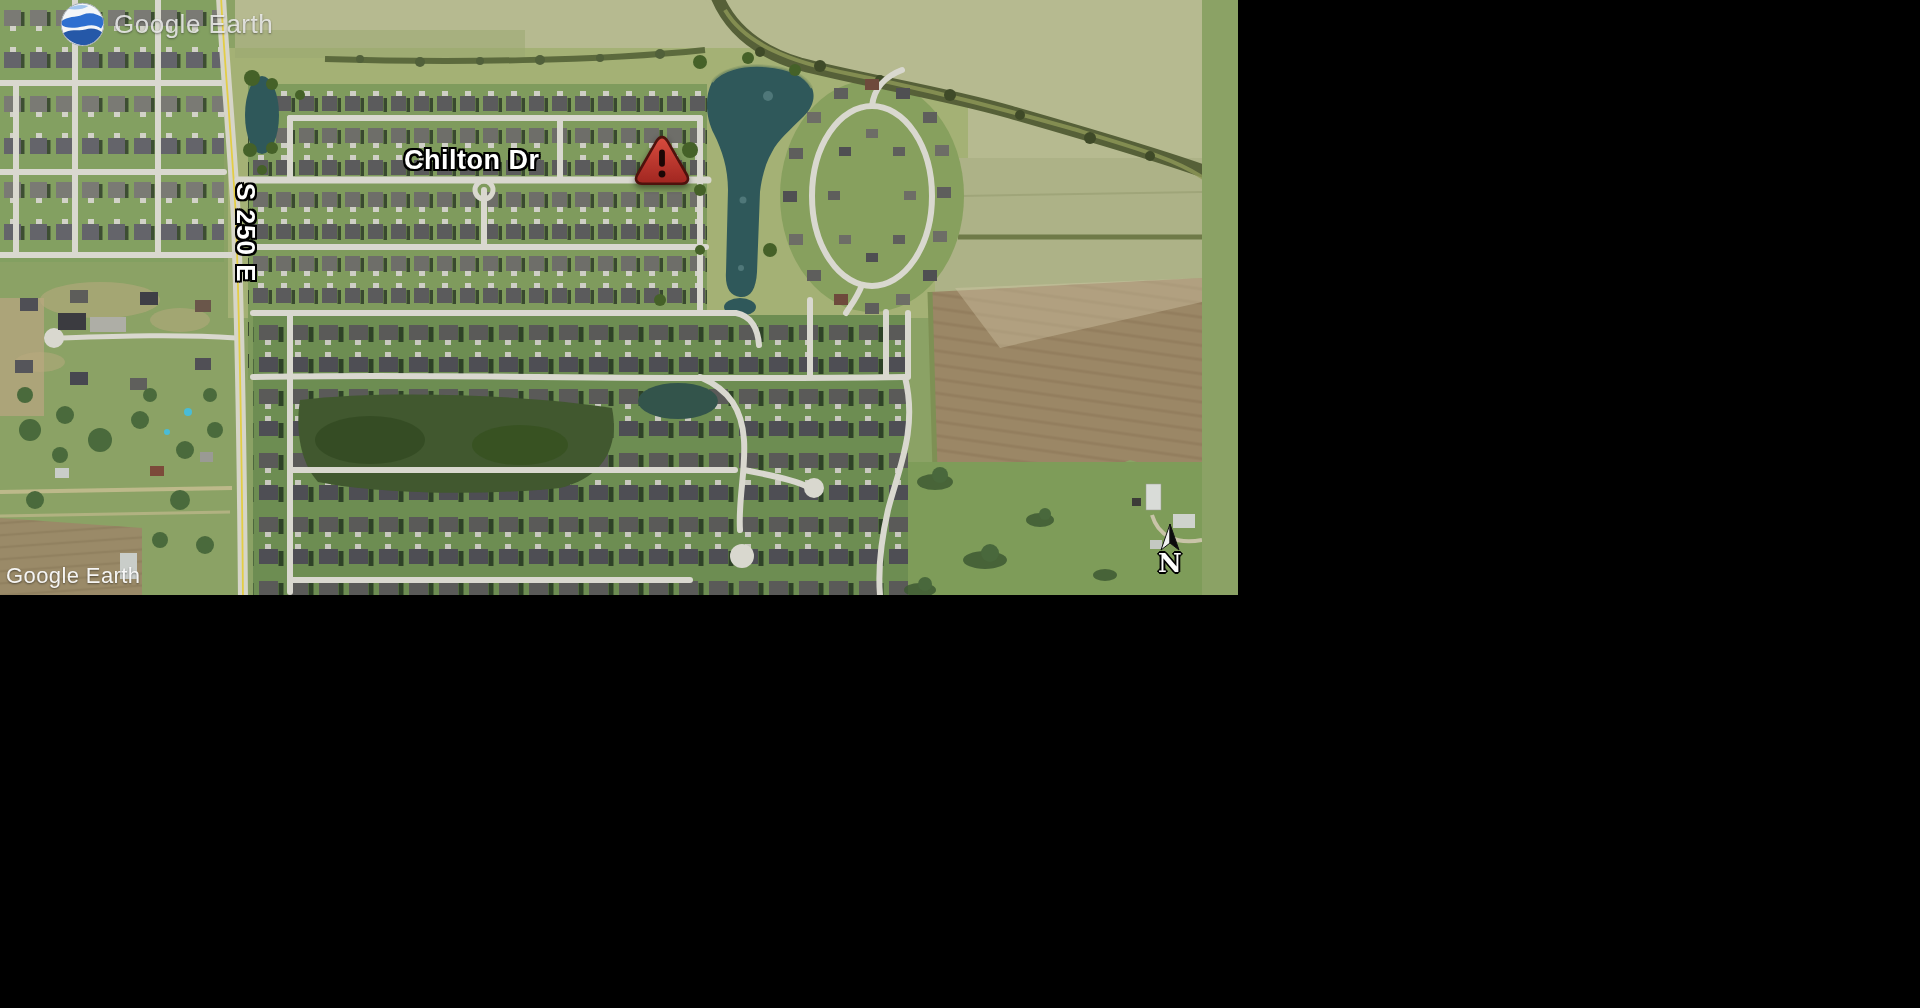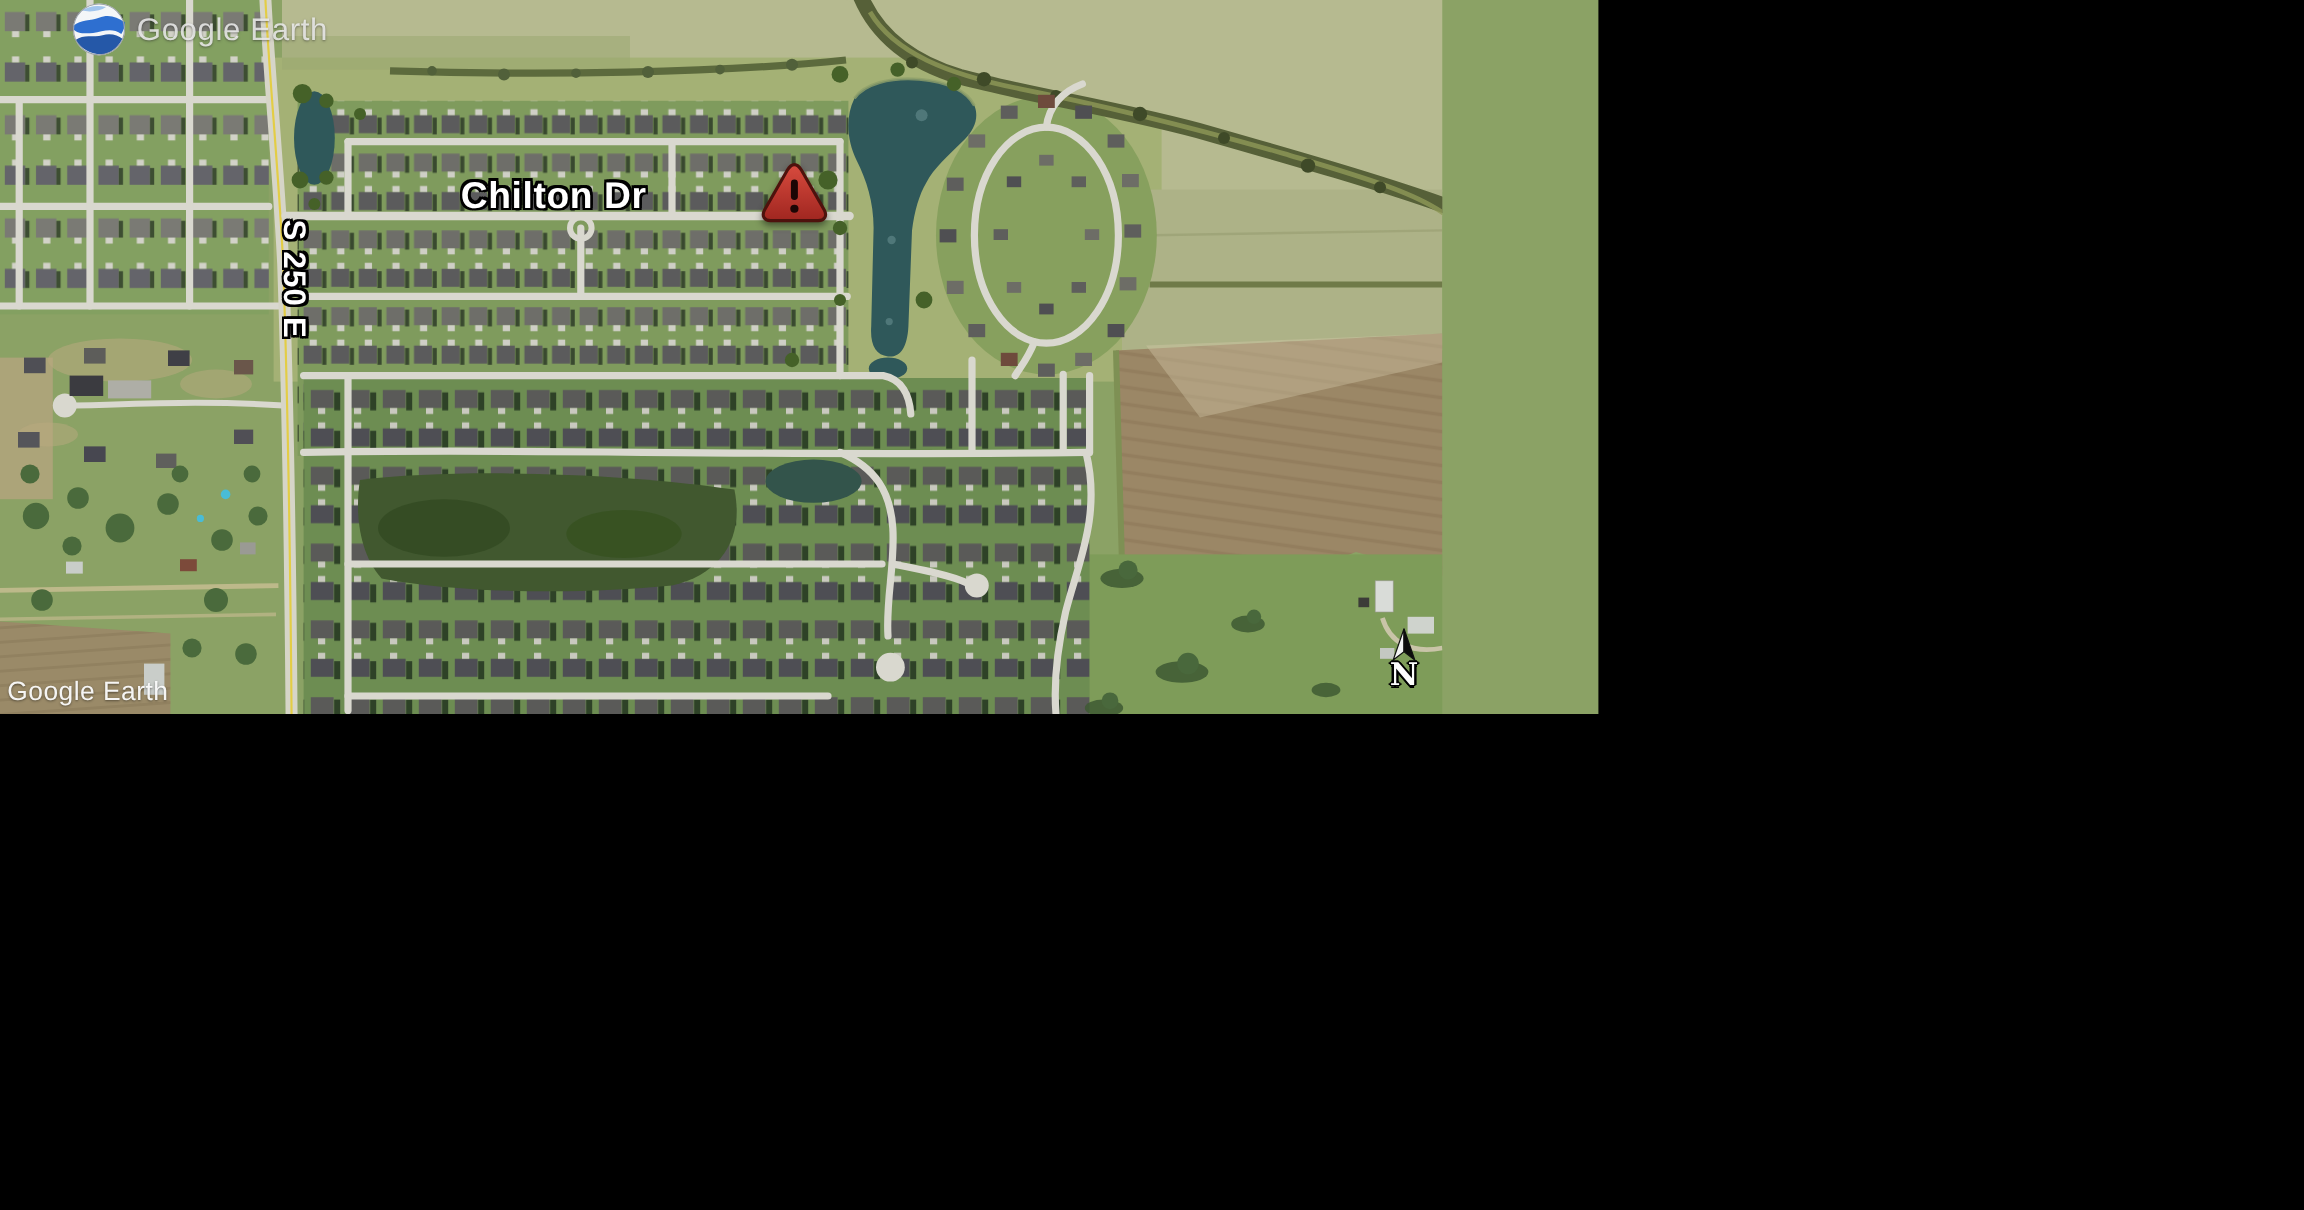--- a/index.html
+++ b/index.html
@@ -1,33 +1,33 @@
 <!DOCTYPE html>
 <html style="--grass: #8ba265; --field-pale: #b6ba90; --meadow: #a4b175; --field-olive: #adb287; --field-brown: #9b8766; --pasture: #7e9c59; --woods: #41582f; --pond: #2f585a; --pond-dark: #33544b; --road: #d9d8cf; --road-yellow: #e3cd45; --creek: #566038; --marker-red: #c53a31; --marker-border: #4e120d; --logo-blue: #2f6fc1;"><head>
 <meta charset="utf-8">
 <style>
   html,body{margin:0;padding:0;background:#000;}
   .screen{position:relative;width:1920px;height:1008px;background:#000;overflow:hidden;
           font-family:"Liberation Sans",sans-serif;}
-  .map-viewport{position:absolute;left:0;top:0;width:1332px;height:595px;overflow:hidden;background:var(--grass,#8ba265);}
+  .map-viewport{position:absolute;left:0;top:0;width:1202px;height:595px;overflow:hidden;background:var(--grass,#8ba265);padding-left:36px;}
   .map-viewport svg.scene{position:absolute;left:0;top:0;display:block;}
 
   
   .f-grass{fill:var(--grass)} .f-pale{fill:var(--field-pale)} .f-meadow{fill:var(--meadow)}
   .f-olive{fill:var(--field-olive)} .f-brown{fill:var(--field-brown)} .f-pasture{fill:var(--pasture)}
   .f-woods{fill:var(--woods)} .f-pond{fill:var(--pond)} .f-pond2{fill:var(--pond-dark)}
   .f-road{fill:var(--road)}
   .s-road{stroke:var(--road);fill:none;stroke-linecap:round;}
   .s-yellow{stroke:var(--road-yellow);fill:none;stroke-linecap:round;}
   .s-creek{stroke:var(--creek);fill:none;stroke-linecap:round;}
 
   .map-label{position:absolute;color:#fff;font-weight:bold;line-height:1;white-space:nowrap;
     text-shadow:-2px -2px 0 #000,2px -2px 0 #000,-2px 2px 0 #000,2px 2px 0 #000,
                  0 -2px 0 #000,0 2px 0 #000,-2px 0 0 #000,2px 0 0 #000;}
-  .label-main{left:384px;top:147px;font-size:31px;letter-spacing:.5px;text-align:right;}
+  .label-main{left:404px;top:147px;font-size:27px;letter-spacing:.5px;text-align:right;}
   .label-cross{left:259px;top:183px;font-size:26px;letter-spacing:1px;transform:rotate(90deg);transform-origin:0 0;}
 
   .ge-logo{position:absolute;left:60px;top:0;height:48px;display:flex;align-items:center;gap:9px;}
   .ge-logo .logo-text{font-size:26px;letter-spacing:.5px;color:rgba(240,240,240,.85);
      text-shadow:0 1px 2px rgba(40,40,40,.55);}
 
   .watermark{position:absolute;left:6px;top:563px;font-size:22px;color:rgba(253,253,253,.95);
      letter-spacing:.4px;text-shadow:0 1px 2px rgba(0,0,0,.45);}
 
   .alert-marker{position:absolute;left:634px;top:134px;width:56px;height:54px;

